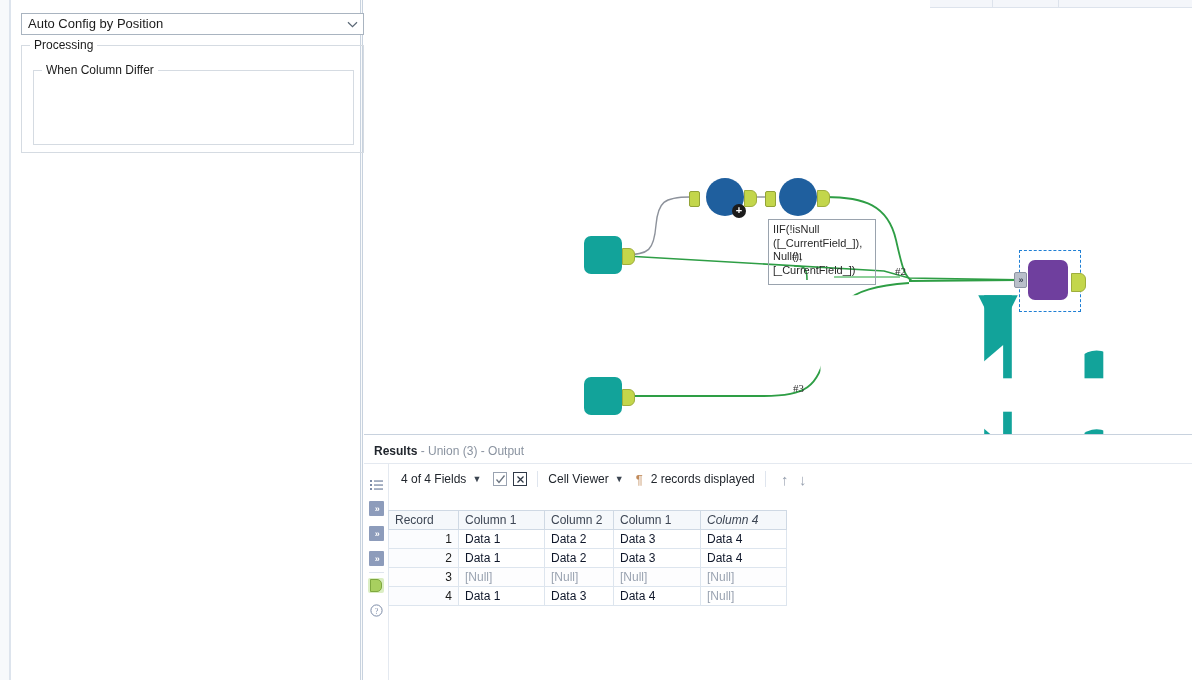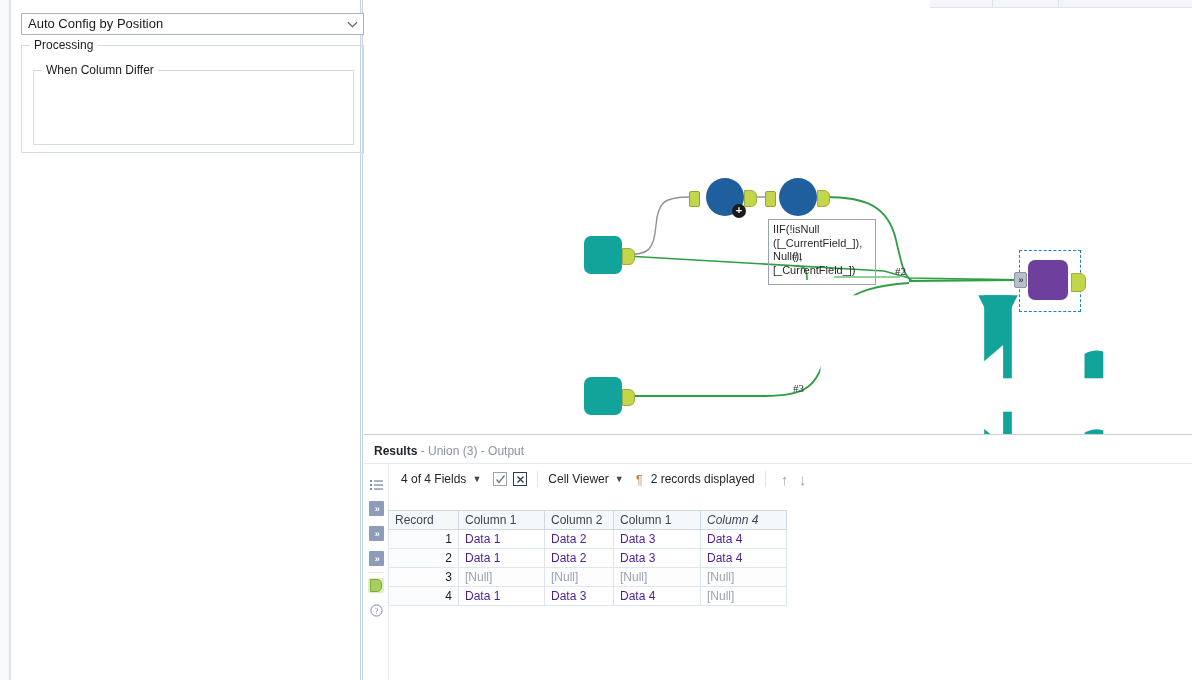--- a/index.html
+++ b/index.html
@@ -167,21 +167,21 @@
     position:absolute;left:388px;top:510px;
     border-collapse:collapse;font-size:12px;
   }
   .grid th{
     background:#f5f8fb;border:1px solid #cfd9e4;
     font-weight:normal;color:#3d4654;text-align:left;
     padding:2px 6px;height:17px;box-sizing:border-box;
   }
   .grid td{
     background:#ffffff;border:1px solid #dde5ee;
-    padding:2px 6px;height:17px;box-sizing:border-box;color:#4c1d95;
+    padding:2px 6px;height:17px;box-sizing:border-box;color:#0f172a;
   }
   .grid td.rec{
     text-align:right;background:#fbfcfe;color:#1b1b1b;width:70px;
   }
   .grid td.null{color:#9aa3b1;}
   .grid tr.nullrow td{background:#fdfdfe;}
 </style>
 </head>
 <body>
 

